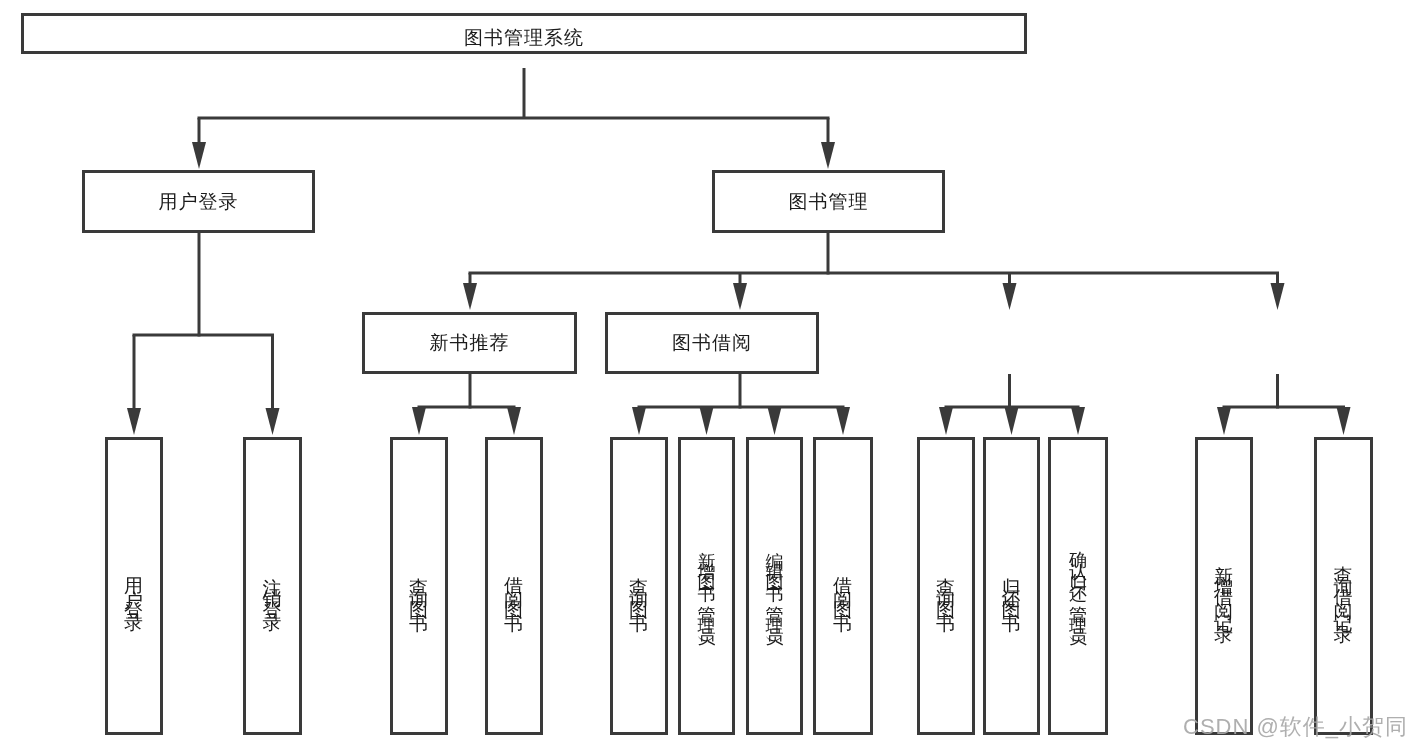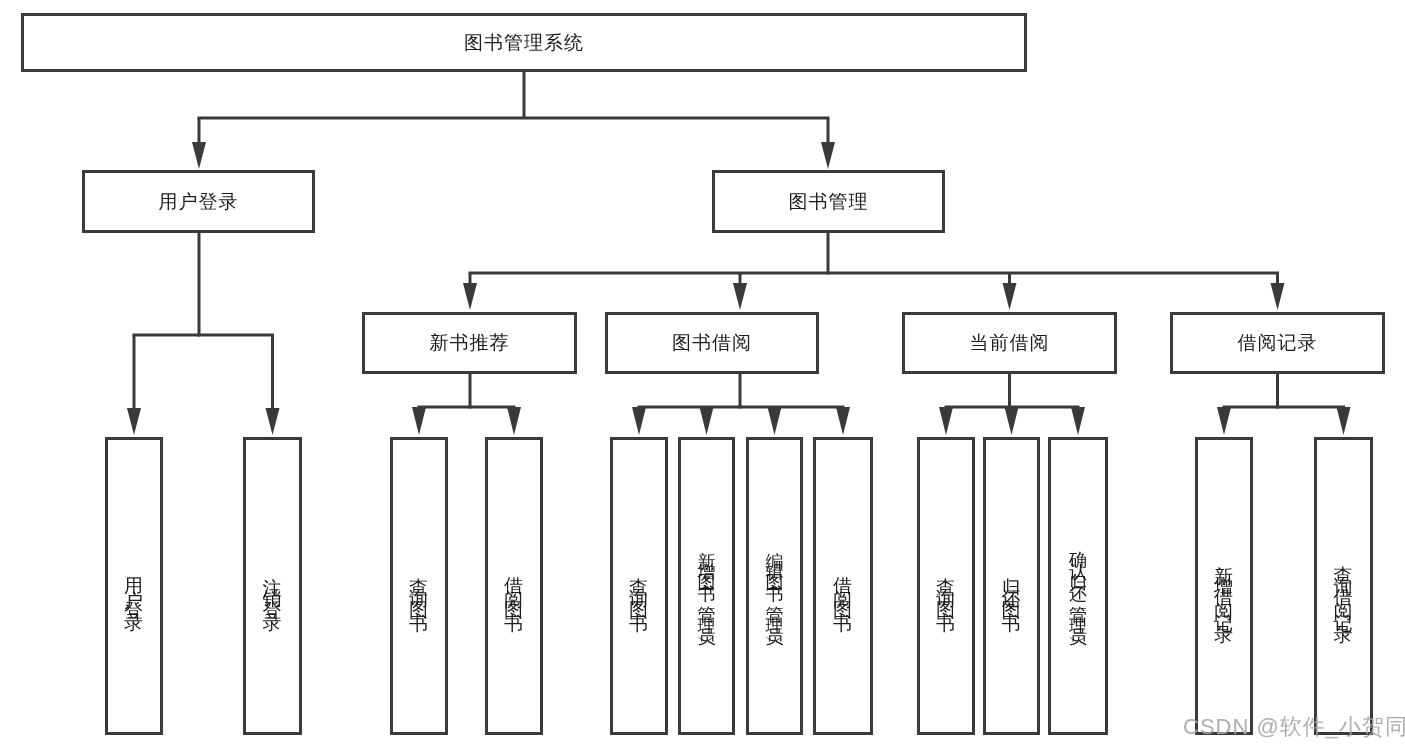--- a/index.html
+++ b/index.html
@@ -127,43 +127,37 @@
     </g>
 
     <g>
       <line x1="1277.5" y1="374" x2="1277.5" y2="408.5"></line>
       <line x1="1222.5" y1="407" x2="1345" y2="407"></line>
       <polygon points="1217,407 1231,407 1224,435"></polygon>
       <polygon points="1336.5,407 1350.5,407 1343.5,435"></polygon>
     </g>
   </svg>
 
-  <div class="node h" style="left:21px; top:13px; width:1006px; height:59px;">
+  <div class="node h" style="left:21px; top:13px; width:1006px; height:41px;align-items:flex-end;">
     <span>图书管理系统</span>
   </div>
 
   <div class="node h" style="left:82px; top:170px; width:233px; height:63px;">
     <span>用户登录</span>
   </div>
   <div class="node h" style="left:712px; top:170px; width:233px; height:63px;text-align:right;">
     <span>图书管理</span>
   </div>
 
   <div class="node h" style="left:362px; top:312px; width:215px; height:62px;">
     <span>新书推荐</span>
   </div>
   <div class="node h" style="left:605px; top:312px; width:214px; height:62px;">
     <span>图书借阅</span>
   </div>
-  <div class="node h" style="left:902px; top:312px; width:215px; height:62px;">
-    <span>当前借阅</span>
-  </div>
-  <div class="node h" style="left:1170px; top:312px; width:215px; height:62px;">
-    <span>借阅记录</span>
-  </div>
 
   <div class="node v" style="left:105px; top:437px; width:58px; height:298px;">
     <span>用户登录</span>
   </div>
   <div class="node v" style="left:243px; top:437px; width:59px; height:298px;">
     <span>注销登录</span>
   </div>
 
   <div class="node v" style="left:390px; top:437px; width:58px; height:298px;">
     <span>查询图书</span>

